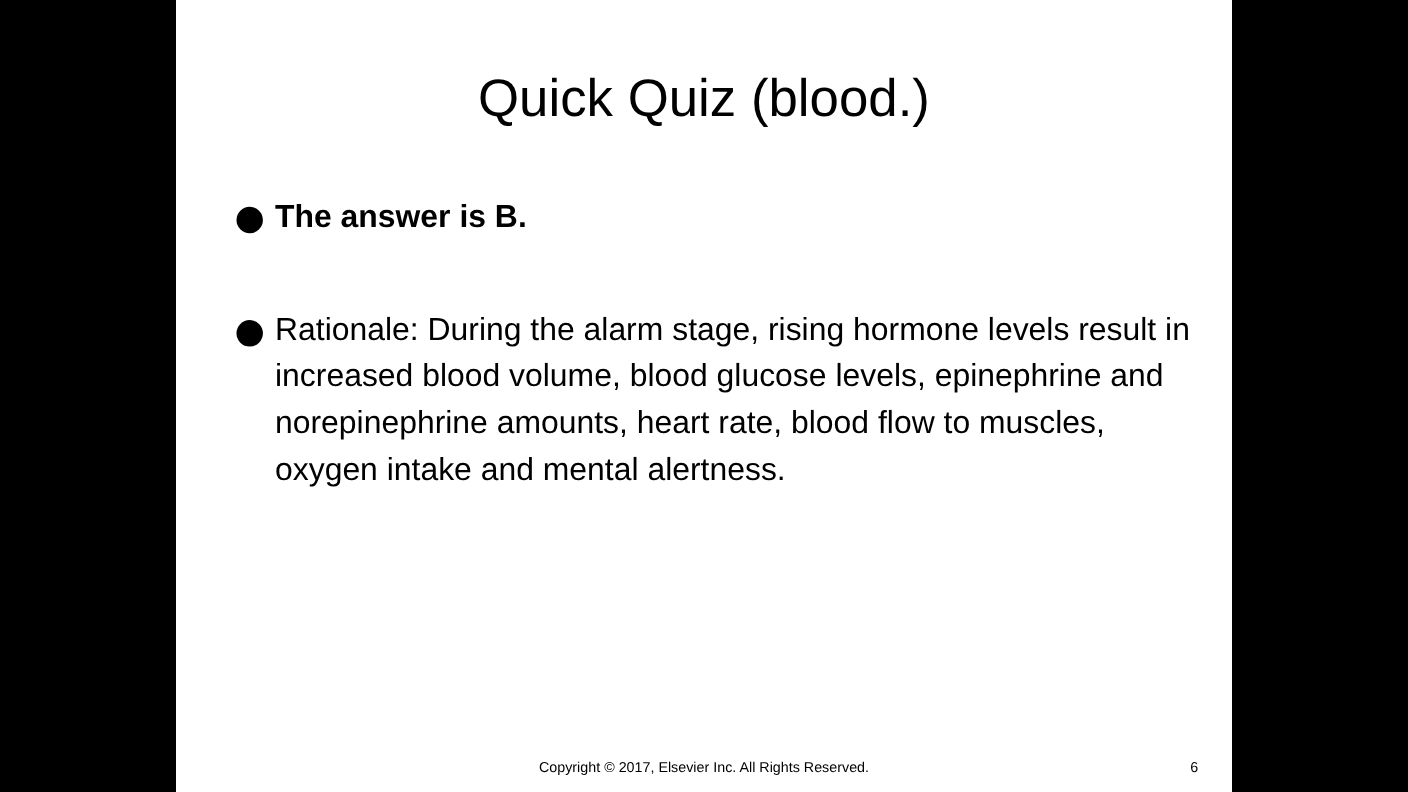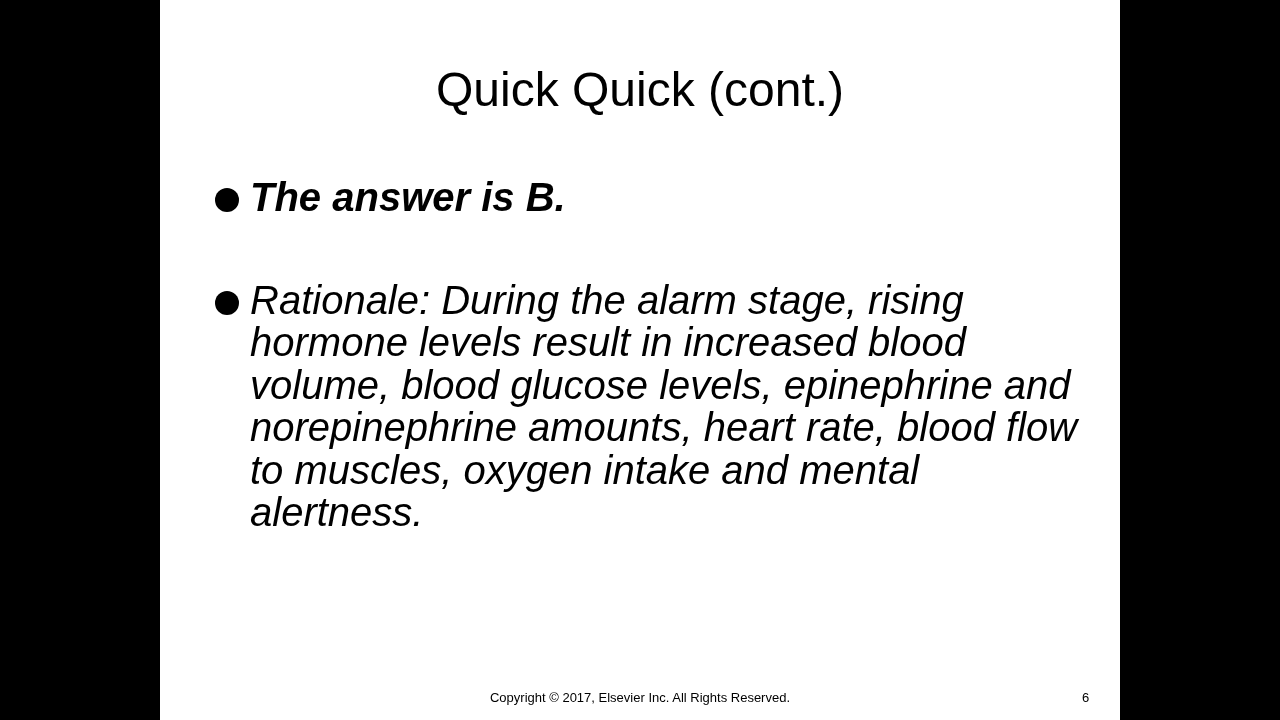--- a/index.html
+++ b/index.html
@@ -10,38 +10,38 @@
   }
   .slide {
     position: absolute; left: 160px; top: 0; width: 960px; height: 720px;
     background: #ffffff; color: #000000;
   }
   .title {
     position: absolute; left: 0; top: 60px; width: 960px; text-align: center;
     font-size: 48px; line-height: 60px; font-weight: normal;
   }
   .bullets { position: absolute; left: 55px; top: 176px; width: 870px; }
-  .bullet { position: relative; padding-left: 35px; font-size: 40px; line-height: 42.5px; font-style: italic; }
+  .bullet { position: relative; padding-left: 35px; font-size: 29px; line-height: 42.5px; }
   .bullet .dot {
     position: absolute; left: 0; top: 12px; width: 24px; height: 24px;
     border-radius: 50%; background: #000000;
   }
   .bullet.b1 { font-weight: bold; }
   .bullet.b2 { margin-top: 60px; }
   .footer {
     position: absolute; top: 689px; left: 0; width: 960px; text-align: center;
     font-size: 13px; line-height: 18px;
   }
   .page-num { position: absolute; top: 689px; left: 922px; font-size: 13px; line-height: 18px; }
 </style>
 </head>
 <body>
 
 <div class="slide">
-  <div class="title">Quick Quick (cont.)</div>
+  <div class="title">Quick Quiz (blood.)</div>
   <div class="bullets">
     <div class="bullet b1">
       <span class="dot"></span>
       <span>The answer is B.</span>
     </div>
     <div class="bullet b2">
       <span class="dot"></span>
       <span>Rationale: During the alarm stage, rising hormone levels result in increased blood volume, blood glucose levels, epinephrine and norepinephrine amounts, heart rate, blood flow to muscles, oxygen intake and mental alertness.</span>
     </div>
   </div>

